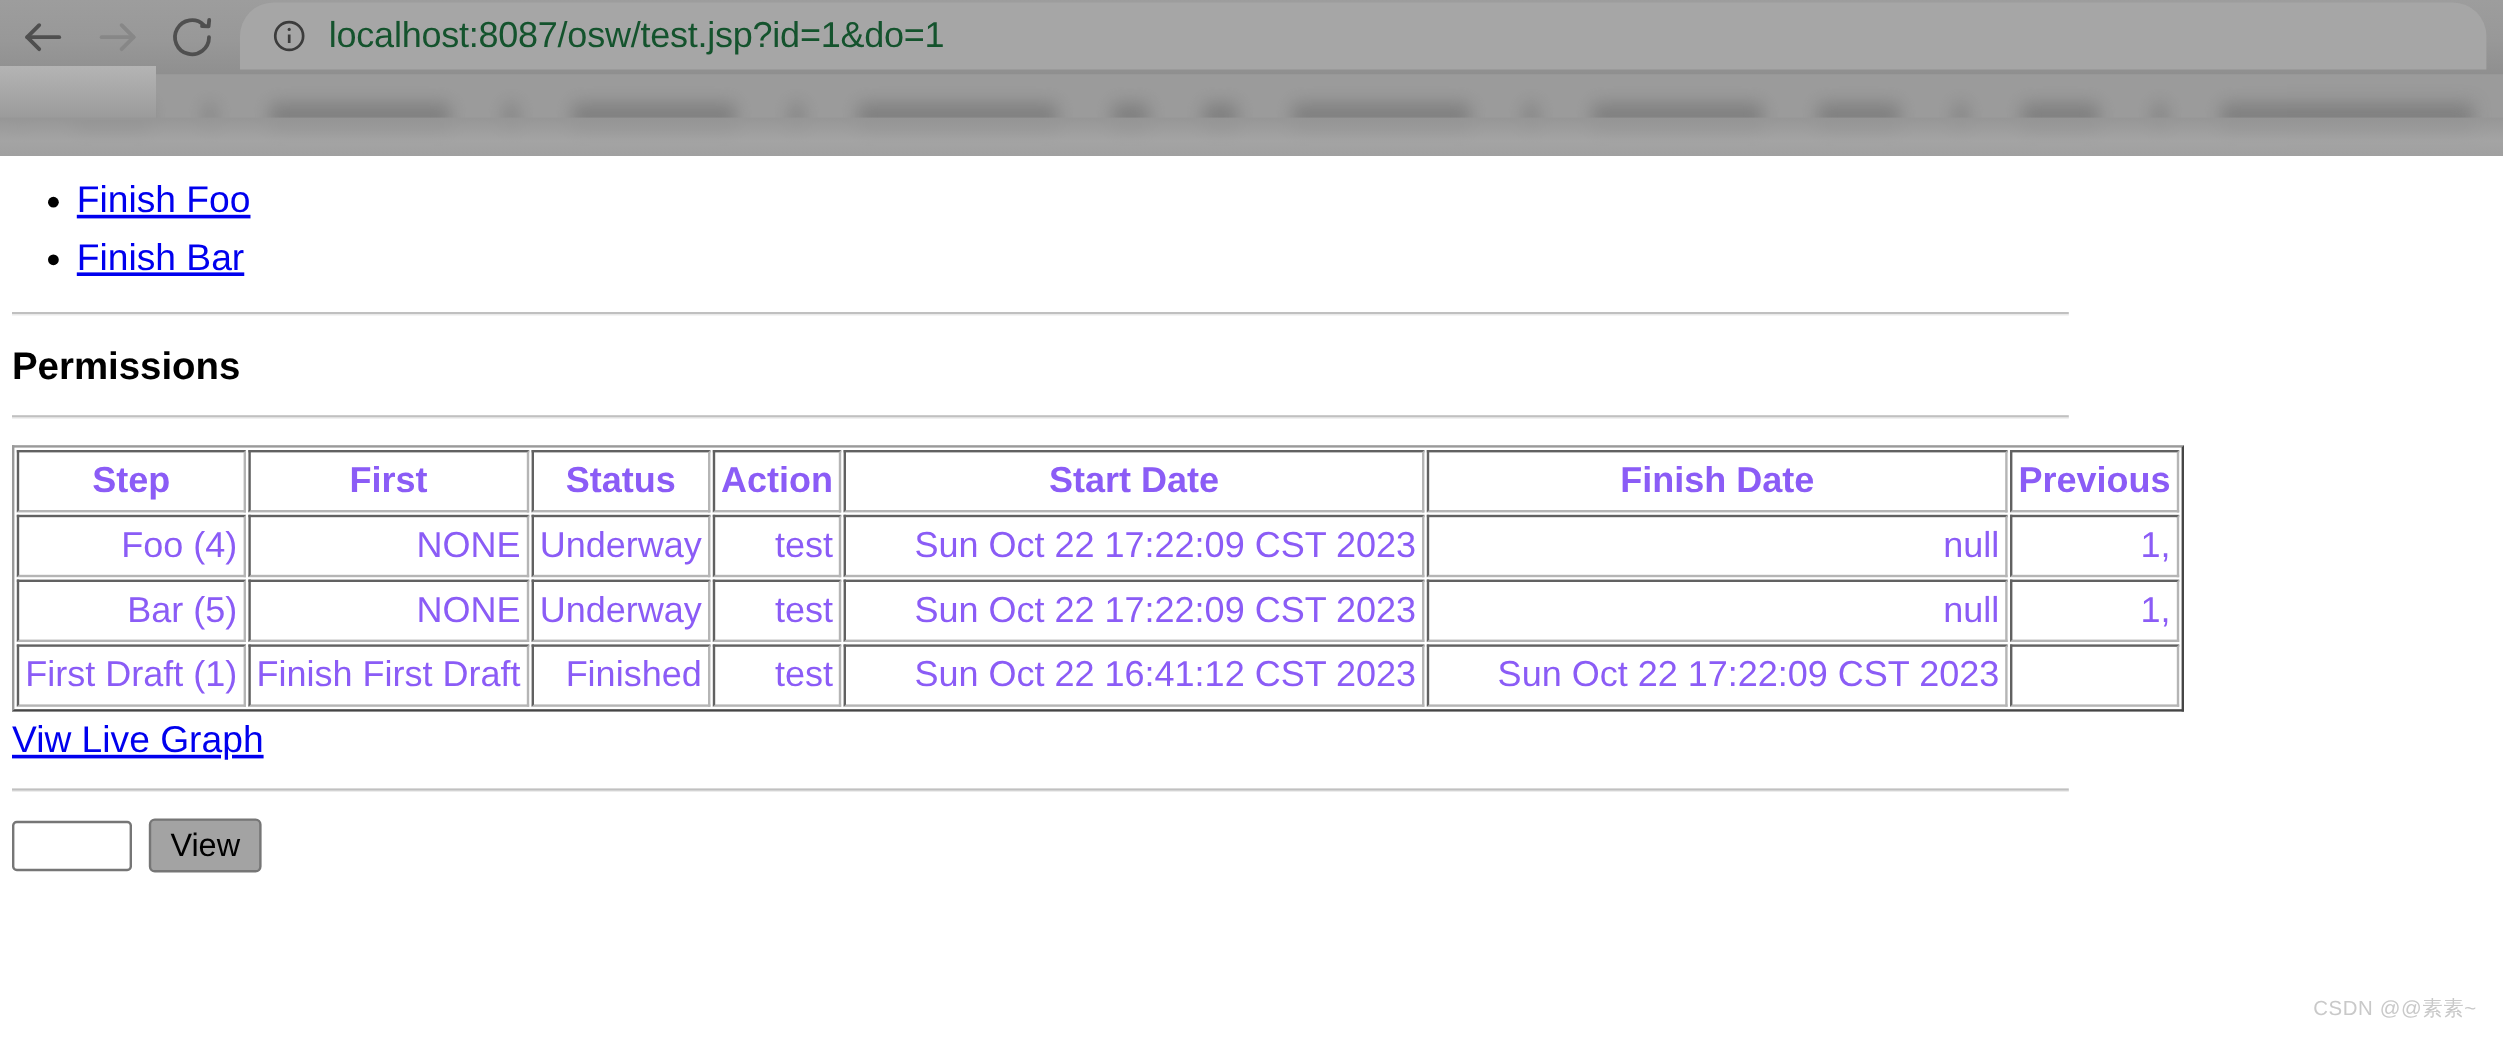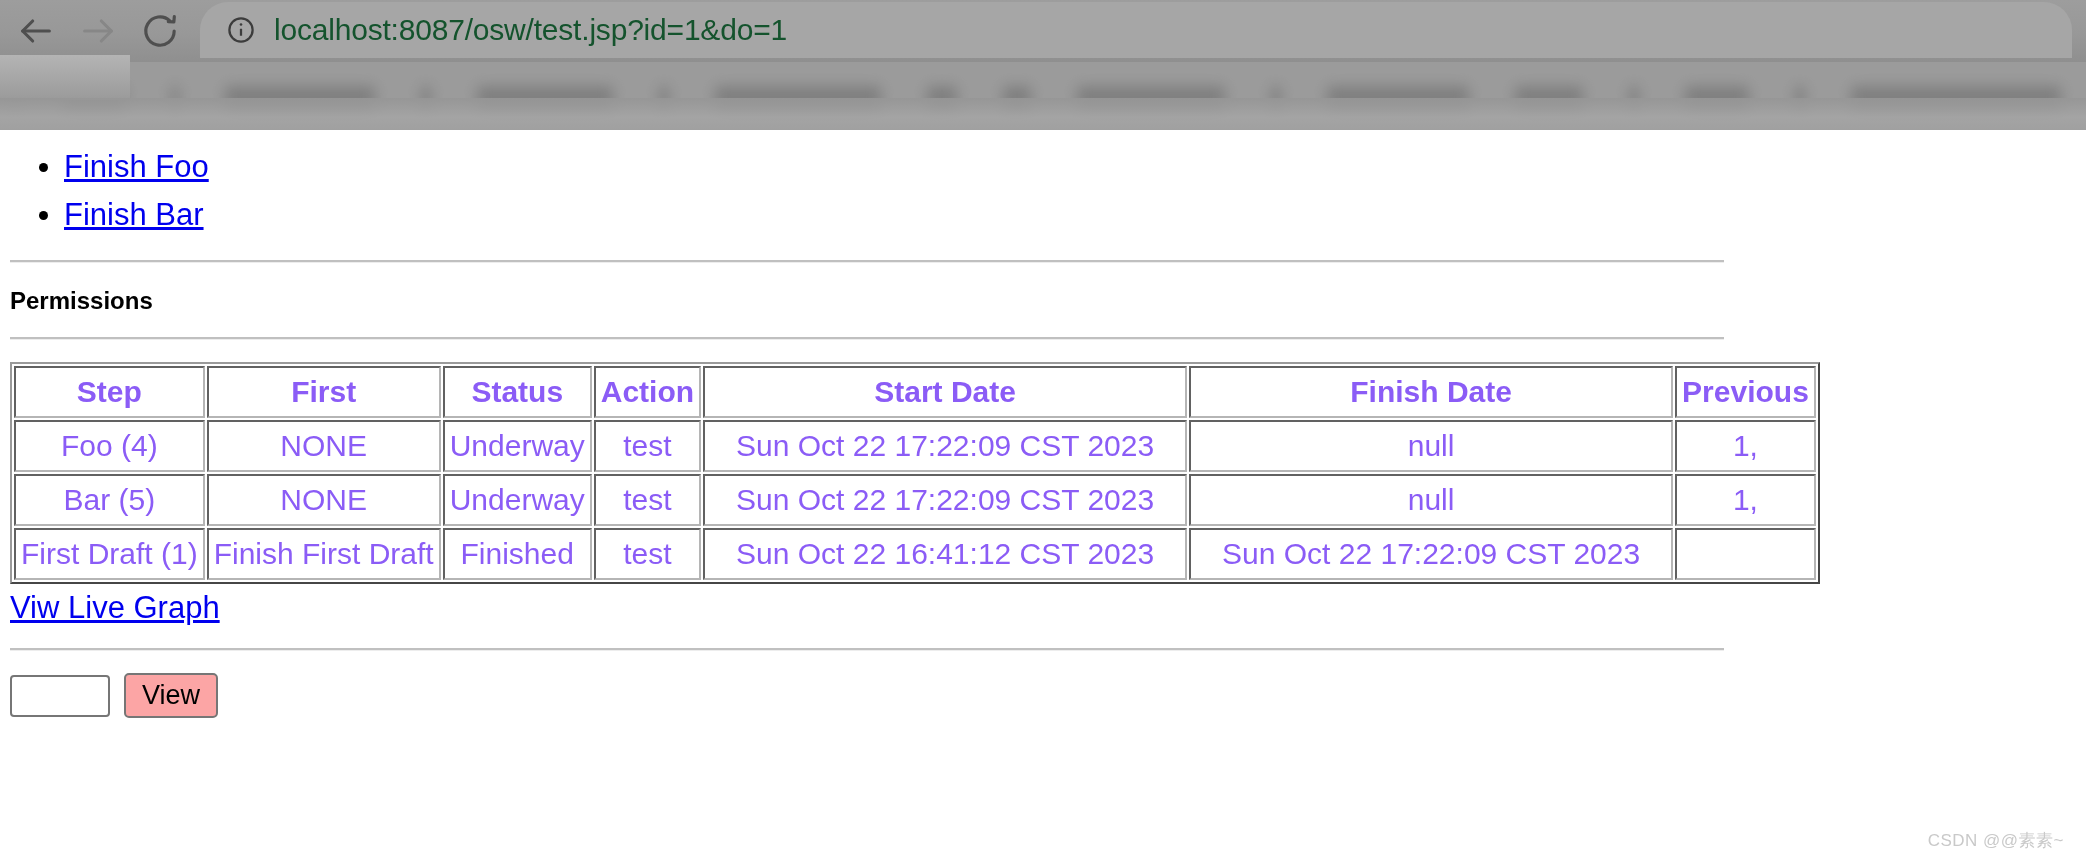--- a/index.html
+++ b/index.html
@@ -157,21 +157,21 @@
 
   hr.rule {
     border: 0;
     border-top: 2px solid #c0c0c0;
     border-bottom: 1px solid #ededed;
     margin: 22px 0 22px 0;
     height: 0;
   }
 
   h3.section-heading {
-    font-size: 24px;
+    font-size: 32px;
     font-weight: bold;
     margin: 24px 0 22px 0;
     color: #000;
   }
 
   table.perm-table {
     border-collapse: separate;
     border-spacing: 2px;
     border: 2px outset #9a9a9a;
     margin: 0 0 0 0;
@@ -186,21 +186,21 @@
     line-height: 42px;
     white-space: nowrap;
     background: #fff;
     color: #8b5cf6;
   }
   table.perm-table th {
     font-weight: bold;
     text-align: center;
   }
   table.perm-table td {
-    text-align: center;
+    text-align: right;
   }
   td.col-prev { min-width: 120px; }
   th.col-start, th.col-finish { min-width: 470px; }
 
   .graph-link-wrap {
     margin-top: 6px;
   }
 
   .footer-nav {
     font-size: 31px;
@@ -231,21 +231,21 @@
     box-sizing: content-box;
     background: #fff;
   }
   .wf-button {
     margin-left: 14px;
     font-size: 27px;
     font-family: "Liberation Sans", sans-serif;
     padding: 5px 16px;
     border: 2px solid #767676;
     border-radius: 5px;
-    background: #fca5a5;
+    background: #a3a3a3;
     color: #000;
     cursor: pointer;
   }
 
   .watermark {
     position: absolute;
     right: 22px;
     bottom: 12px;
     font-size: 17px;
     color: #c9c9c9;

